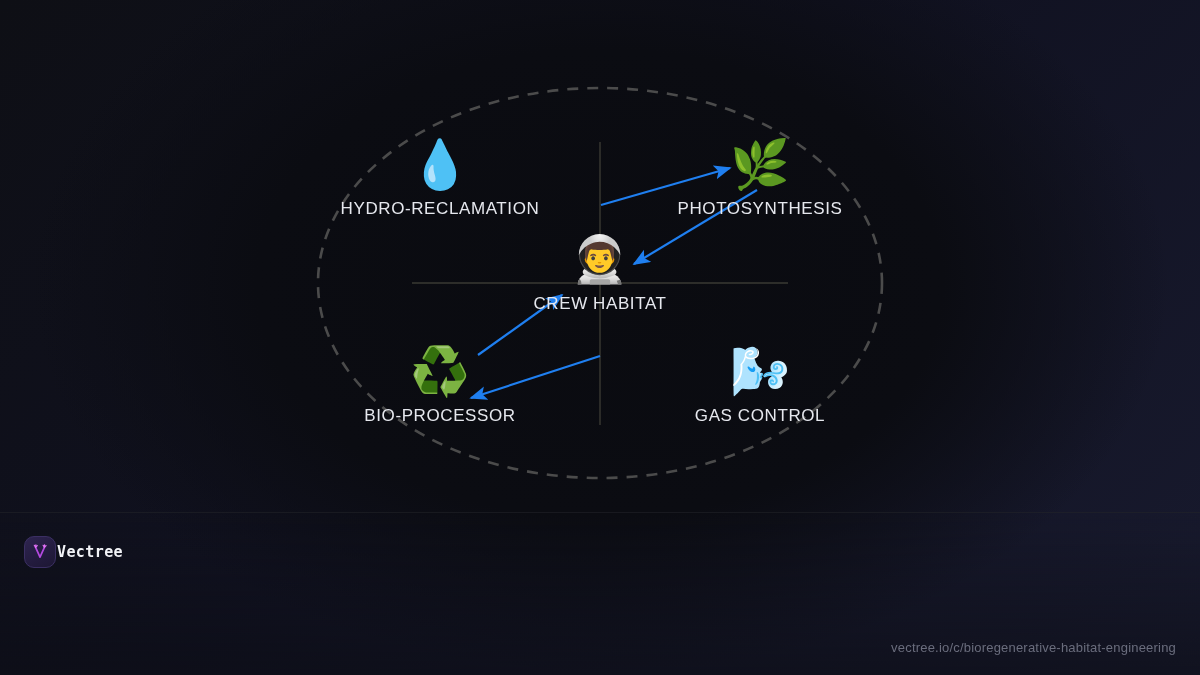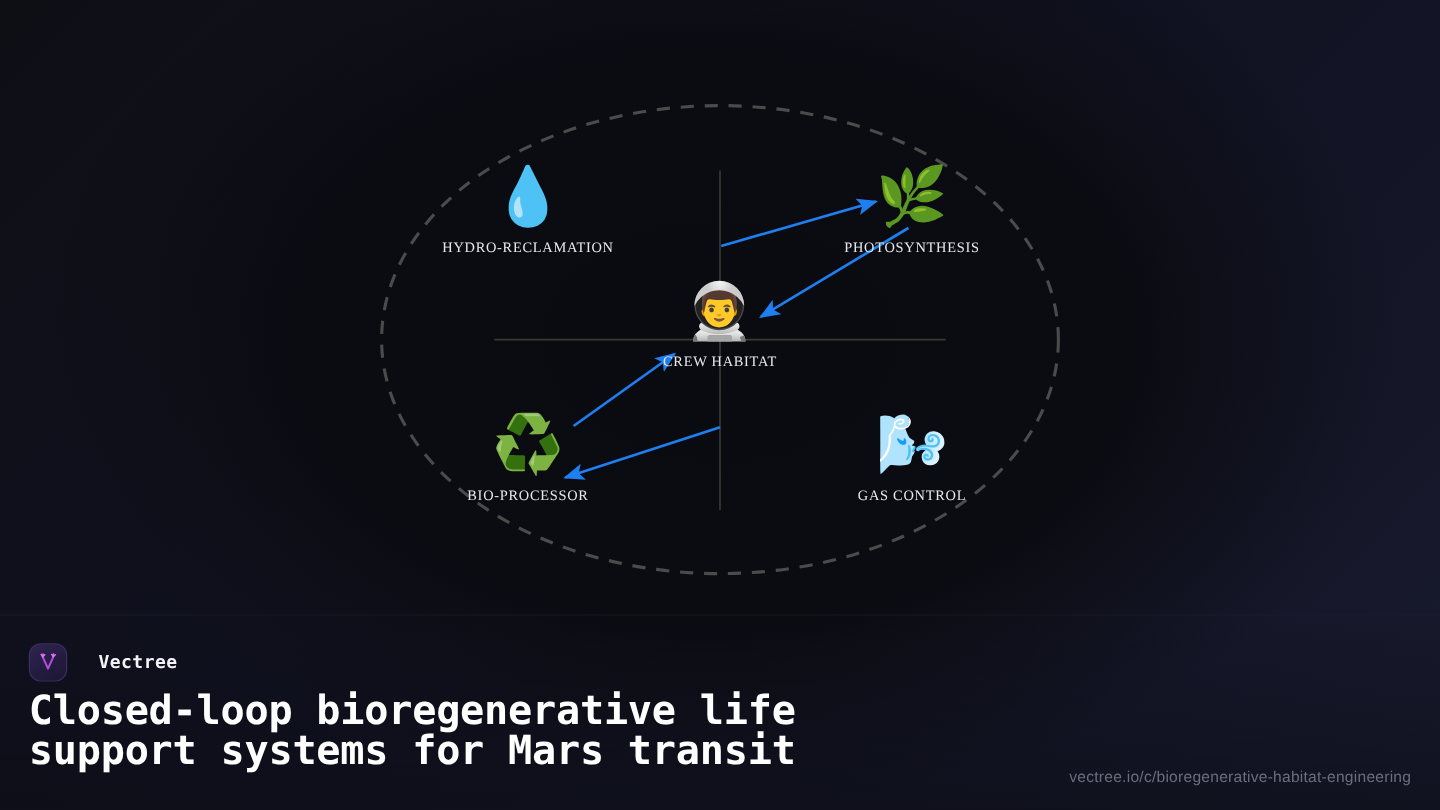--- a/index.html
+++ b/index.html
@@ -34,38 +34,38 @@
   .node .glyph {
     font-size:48px;
     line-height:58px;
     height:58px;
     display:block;
     font-family:"DejaVu Sans", sans-serif;
   }
   .node .nlabel {
     display:block;
     margin-top:6px;
-    font-size:12px;
+    font-size:17px;
     letter-spacing:0.6px;
     color:#e6e8ee;
-    font-family:Liberation Serif, serif;
+    font-family:Liberation Sans, sans-serif;
     white-space:nowrap;
   }
   .node.center .glyph { font-size:46px; }
 
   
   #footer {
     position:absolute; left:0; bottom:0;
     width:1200px; height:163px;
     border-top:1px solid rgba(255,255,255,0.055);
     background:linear-gradient(180deg, rgba(12,13,20,0.0) 0%, rgba(11,12,19,0.55) 100%);
   }
   #brand {
     position:absolute; left:24px; top:23px;
-    display:flex; align-items:center; gap:26px;
+    display:flex; align-items:center; gap:1px;
   }
   #brand-mark {
     width:32px; height:32px;
     border-radius:10px;
     background:linear-gradient(150deg,#2e2450 0%,#241c40 55%,#1d1734 100%);
     border:1px solid #3b2f63;
     display:flex; align-items:center; justify-content:center;
   }
   #brand-name {
     font-size:15px;
@@ -149,19 +149,17 @@
       <div id="brand-mark">
         <svg width="20" height="20" viewBox="0 0 20 20" aria-hidden="true">
           <path d="M5.6 5.4 L10 15.2 L14.4 5.4" fill="none" stroke="#b44ae0" stroke-width="1.7" stroke-linecap="round" stroke-linejoin="round"></path>
           <path d="M5.6 5.4 L4.3 3.3 M5.6 5.4 L7.3 3.6 M5.6 5.4 L5.9 2.9" stroke="#e072f5" stroke-width="1.2" stroke-linecap="round"></path>
           <path d="M14.4 5.4 L13.1 3.3 M14.4 5.4 L16.1 3.6 M14.4 5.4 L14.6 2.9" stroke="#e072f5" stroke-width="1.2" stroke-linecap="round"></path>
         </svg>
       </div>
       <span id="brand-name">Vectree</span>
     </div>
 
-    <div id="title">Closed-loop bioregenerative life
-support systems for Mars transit</div>
 
     <div id="url">vectree.io/c/bioregenerative-habitat-engineering</div>
 
   </div>
 </div>
 
 </body></html>

